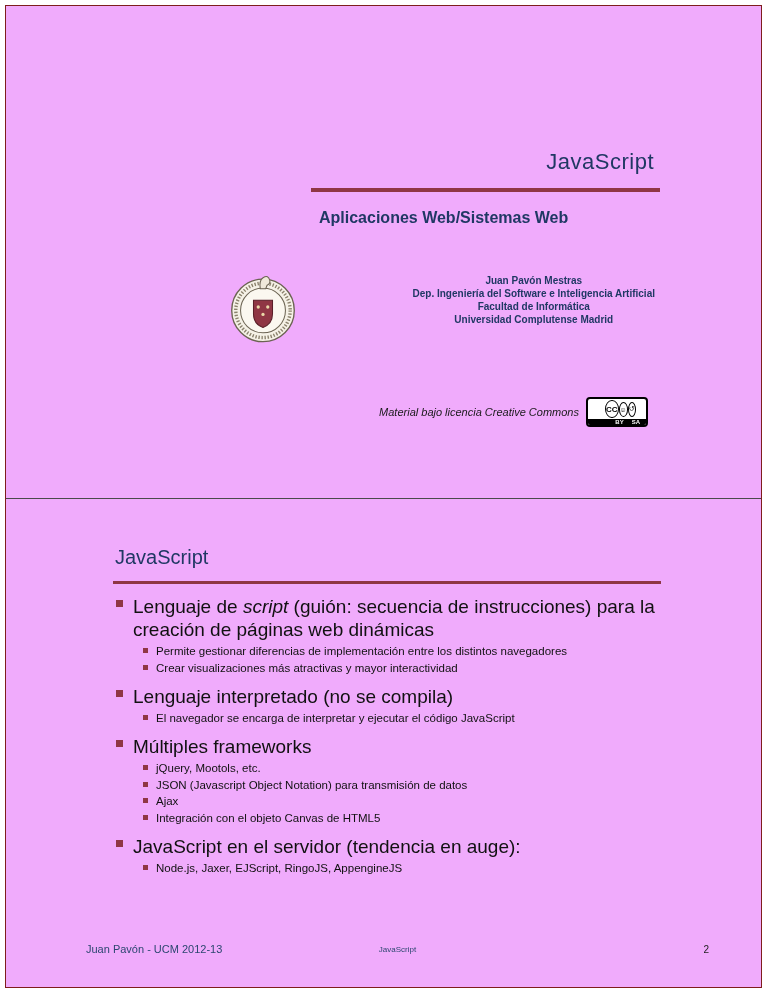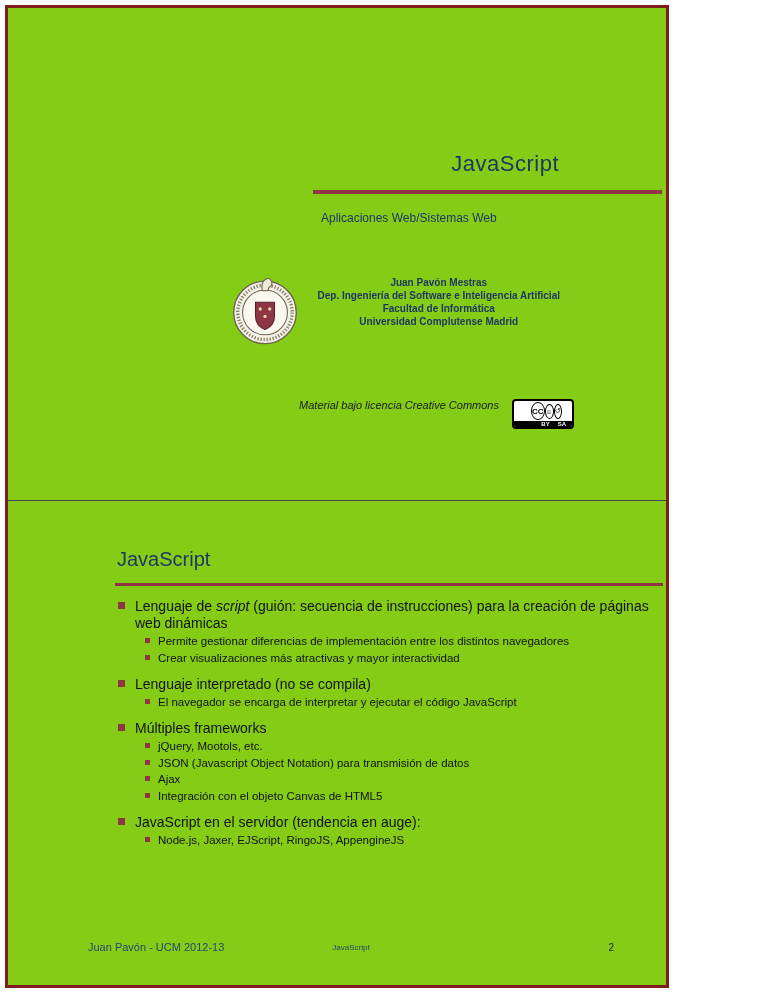--- a/index.html
+++ b/index.html
@@ -1,59 +1,59 @@
 <!DOCTYPE html>
 <html><head>
 <meta charset="utf-8">
 <style>
   html,body { margin:0; padding:0; background:#fff; }
   body { width:768px; height:994px; position:relative; font-family:"Liberation Sans", sans-serif; }
 
-  .sheet { position:absolute; left:5px; top:5px; width:664px; height:983px;
-           border:3px solid #7f1d1d; background:#84cc16; box-sizing:border-box; }
+  .sheet { position:absolute; left:5px; top:5px; width:757px; height:983px;
+           border:1px solid #7f1d1d; background:#f0abfc; box-sizing:border-box; }
 
   .slide { position:absolute; left:0; right:0; }
   .slide1 { top:0; height:492px; border-bottom:1px solid #4a4a4a; }
   .slide2 { top:492px; bottom:0; }
 
   
   .s1-title { position:absolute; top:143px; right:107px; font-size:22px;
               color:#203864; letter-spacing:0.5px; }
   .s1-rule  { position:absolute; top:182px; left:305px; width:349px; height:4px;
               background:#8f3644; }
-  .s1-subtitle { position:absolute; top:203px; left:313px; font-size:12px;
-                 font-weight:normal; color:#203864; }
+  .s1-subtitle { position:absolute; top:203px; left:313px; font-size:16px;
+                 font-weight:bold; color:#203864; }
 
   .seal { position:absolute; left:223px; top:263px; width:68px; height:76px; }
 
   .author { position:absolute; top:268px; right:106px; text-align:center;
             color:#203864; font-size:10px; font-weight:bold; line-height:13px; }
 
-  .license-row { position:absolute; top:391px; right:92px; display:flex;
-                 align-items:flex-start; gap:13px; }
+  .license-row { position:absolute; top:391px; right:113px; display:flex;
+                 align-items:center; gap:7px; }
   .license-text { font-size:11px; font-style:italic; color:#1a1a1a; }
 
   .cc-badge { width:62px; height:30px; border:2px solid #000; border-radius:4px;
               background:#fff; box-sizing:border-box; display:flex;
               flex-direction:column; overflow:hidden; }
   .cc-top { flex:1; display:flex; align-items:center; justify-content:space-around; padding:1px 17px; }
   .cc-circle { border:1.5px solid #000; border-radius:50%; display:flex;
                align-items:center; justify-content:center; color:#000; background:#fff; }
   .cc-main { width:16px; height:16px; font-size:8px; font-weight:bold; }
   .cc-small { width:13px; height:13px; font-size:7px; }
   .cc-strip { height:9px; background:#000; color:#fff; font-size:6px; font-weight:bold;
               display:flex; align-items:center; justify-content:flex-end; gap:8px; padding:0 6px 0 0; }
 
   
   .s2-title { position:absolute; top:48px; left:109px; font-size:20px; color:#203864; }
   .s2-rule  { position:absolute; top:83px; left:107px; width:548px; height:3px; background:#8f3644; }
 
   .list { position:absolute; top:98px; left:110px; width:560px; color:#111; }
 
-  .li1 { display:flex; gap:10px; margin-top:11px; font-size:14px; line-height:1.2; }
+  .li1 { display:flex; gap:10px; margin-top:11px; font-size:19px; line-height:1.2; }
   .li1:first-child { margin-top:0; }
   .li2 { display:flex; gap:8px; margin-left:27px; margin-top:2.5px; font-size:11.5px; line-height:1.22; }
   .sq  { flex:none; background:#8f3644; }
   .sq1 { width:7px; height:7px; margin-top:4px; }
   .sq2 { width:5px; height:5px; margin-top:4px; }
   .li-text em { font-style:italic; }
 
   .footer { position:absolute; left:80px; right:52px; bottom:32px; height:14px; }
   .footer-left { position:absolute; left:0; bottom:0; font-size:11px; color:#2c4770; }
   .footer-center { position:absolute; left:0; right:0; bottom:1px; text-align:center;

